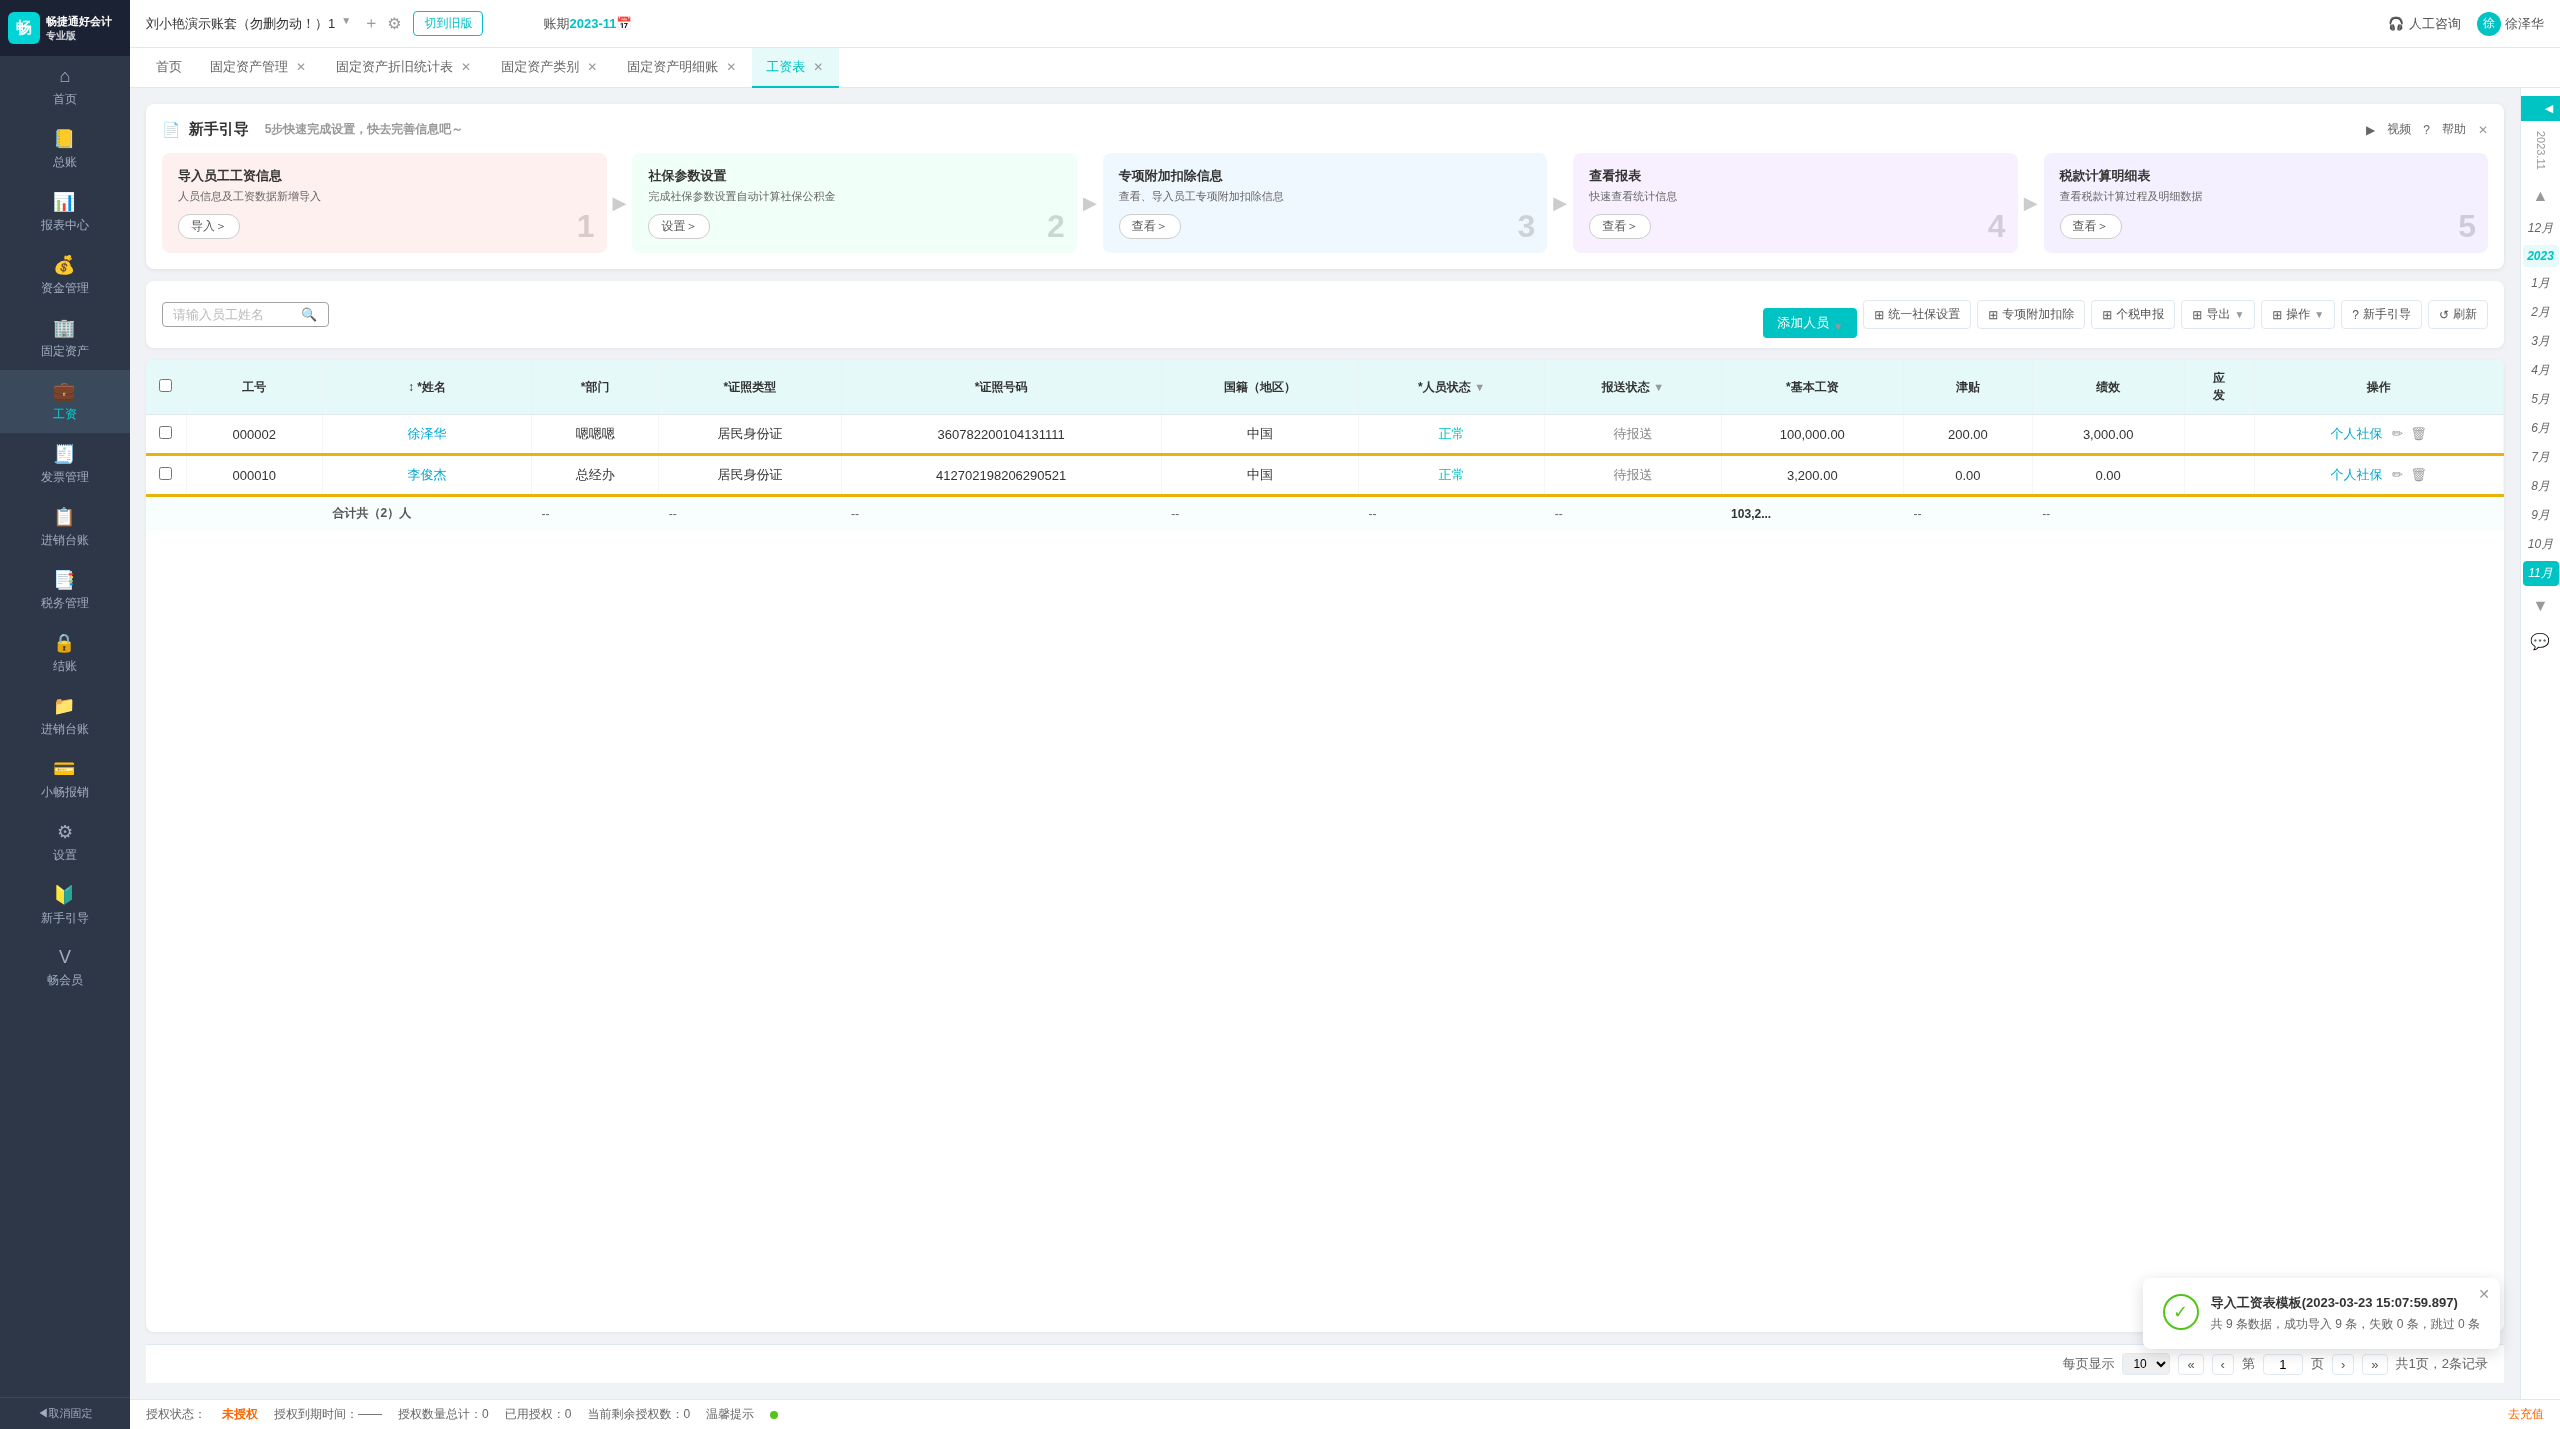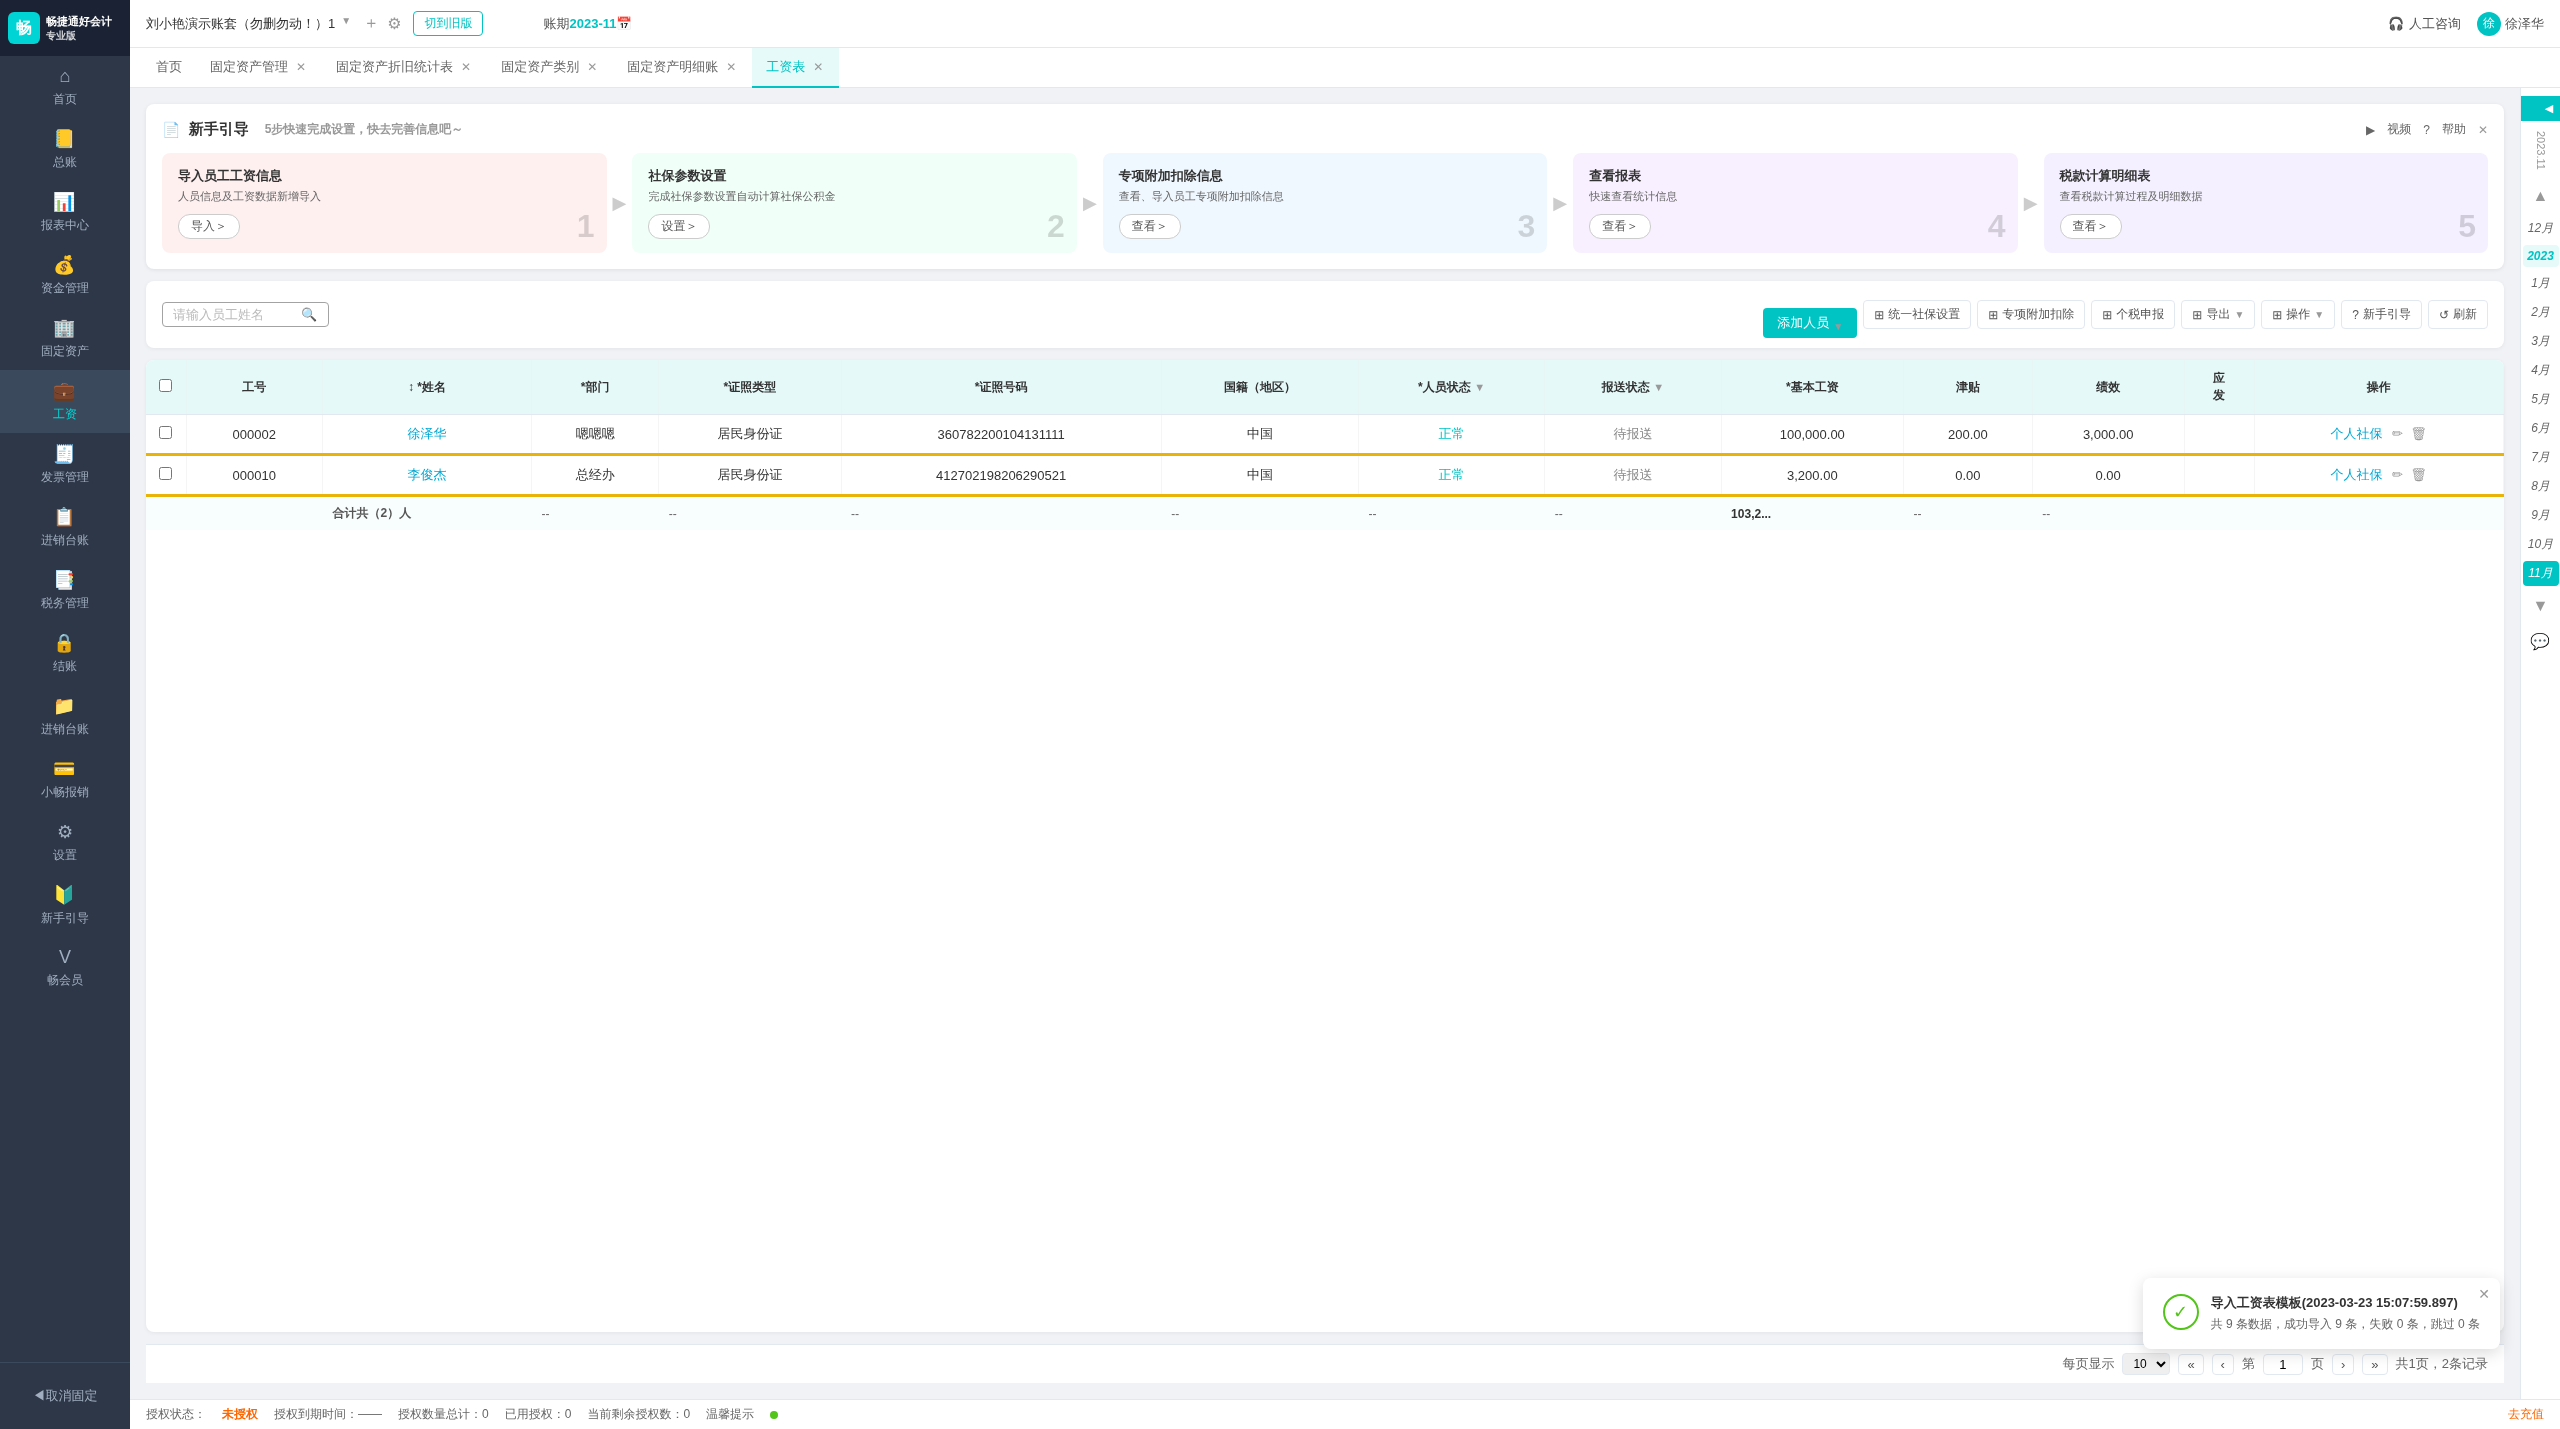--- a/index.html
+++ b/index.html
@@ -48,23 +48,23 @@
       font-size: 12px;
       gap: 4px;
       transition: background 0.2s;
     }
     .nav-item.active { background: #3a4a5c; color: #00d4d4; }
     .nav-item .nav-icon { font-size: 18px; }
     .cancel-fixed {
       display: flex;
       align-items: center;
       justify-content: center;
-      padding: 24px;
+      padding: 8px;
       color: #a0aec0;
-      font-size: 13px;
+      font-size: 11px;
       cursor: pointer;
       border-top: 1px solid #3a4a5c;
     }
 
     
     .main-content {
       flex: 1;
       display: flex;
       flex-direction: column;
       overflow: hidden;

